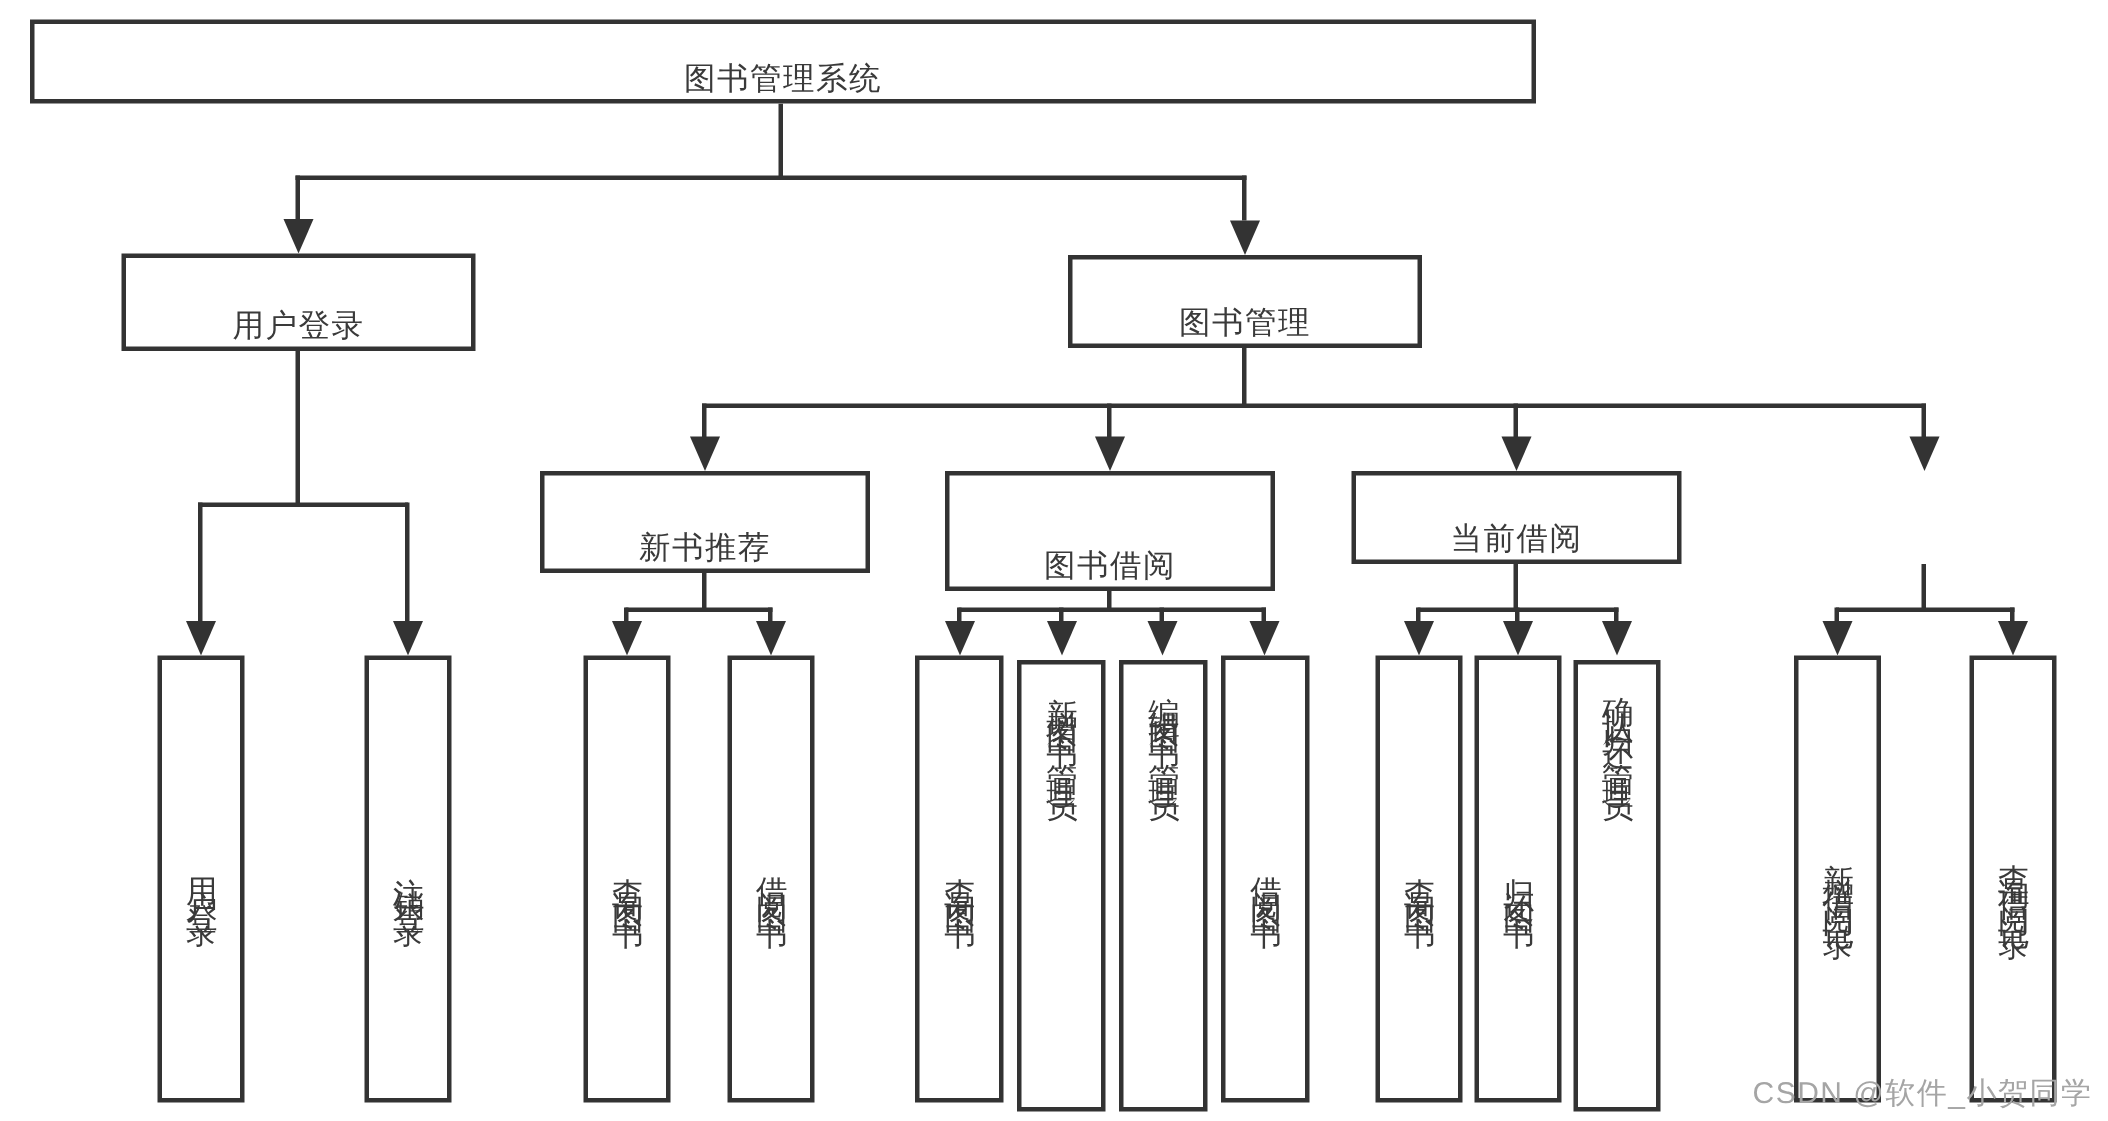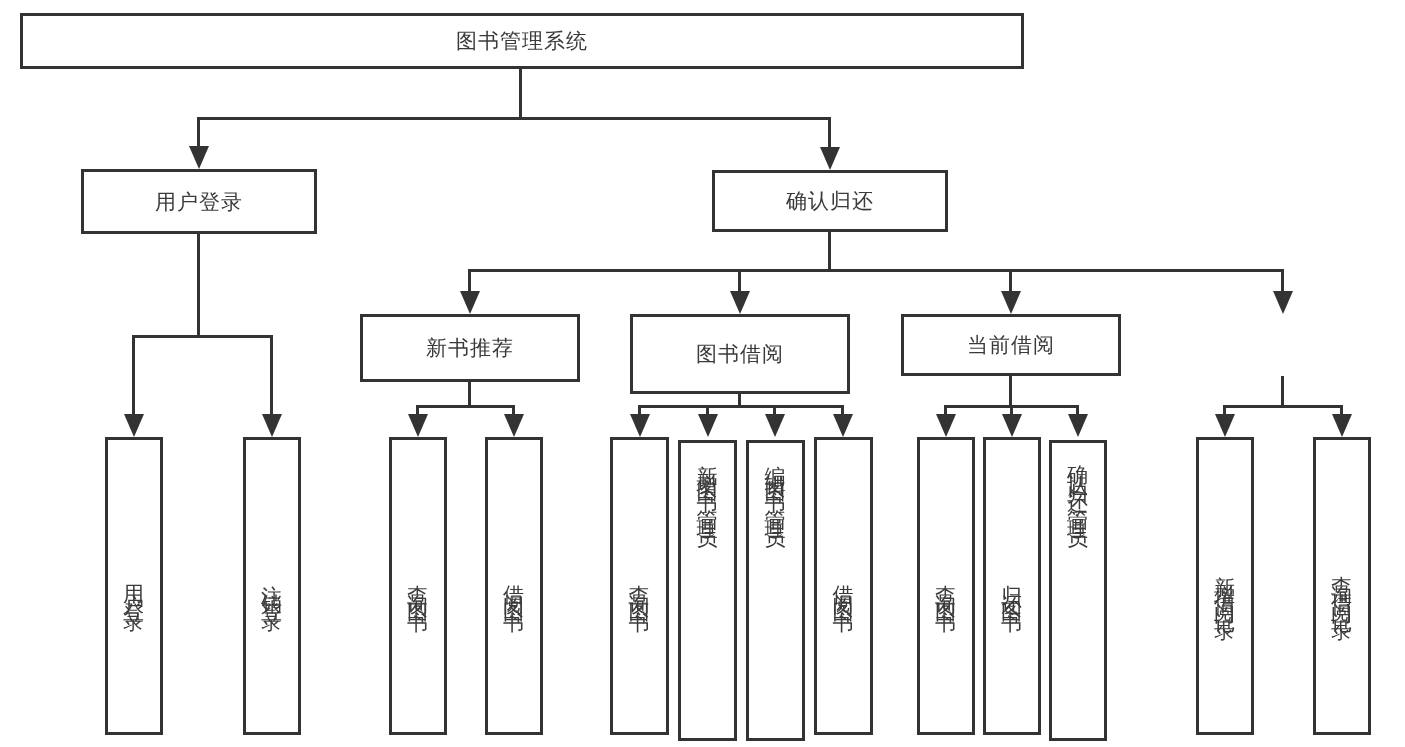--- a/index.html
+++ b/index.html
@@ -2,21 +2,21 @@
 <html><head>
 <meta charset="utf-8">
 <style>
   html,body{margin:0;padding:0;background:#ffffff;}
   .canvas{
     position:relative;width:1405px;height:747px;background:#ffffff;overflow:hidden;
     font-family:"Liberation Sans","DejaVu Sans",sans-serif;color:#333333;
   }
   .box{
     position:absolute;box-sizing:border-box;border:3px solid #333333;background:#ffffff;
-    display:flex;align-items:center;justify-content:center;
+    display:flex;align-items:flex-end;justify-content:center;
     font-size:21px;letter-spacing:1px;color:#3a3a3a;text-align:center;
   }
   .vbox{
     position:absolute;box-sizing:border-box;border:3px solid #333333;background:#ffffff;
     display:flex;justify-content:center;align-items:center;
     font-size:21px;color:#3a3a3a;
   }
   .vbox .vtext{
     writing-mode:vertical-rl;text-orientation:mixed;letter-spacing:9px;line-height:1;
     white-space:nowrap;
@@ -99,21 +99,21 @@
 
   <div class="box" style="left:20px;top:13px;width:1004px;height:56px;">
     <span>图书管理系统</span>
   </div>
 
   <div class="box" style="left:81px;top:169px;width:236px;height:65px;">
     <span>用户登录</span>
   </div>
 
   <div class="box" style="left:712px;top:170px;width:236px;height:62px;">
-    <span>确认归还</span>
+    <span>图书管理</span>
   </div>
 
   <div class="box" style="left:360px;top:314px;width:220px;height:68px;">
     <span>新书推荐</span>
   </div>
 
   <div class="box" style="left:630px;top:314px;width:220px;height:80px;">
     <span>图书借阅</span>
   </div>
 
@@ -159,14 +159,15 @@
     <span class="vtext">确认归还（管理员）</span>
   </div>
 
   <div class="vbox" style="left:1196px;top:437px;width:58px;height:298px;">
     <span class="vtext">新增借阅记录</span>
   </div>
   <div class="vbox" style="left:1313px;top:437px;width:58px;height:298px;">
     <span class="vtext">查询借阅记录</span>
   </div>
 
+  <div class="watermark">CSDN @软件_小贺同学</div>
 
 </div>
 
 </body></html>

